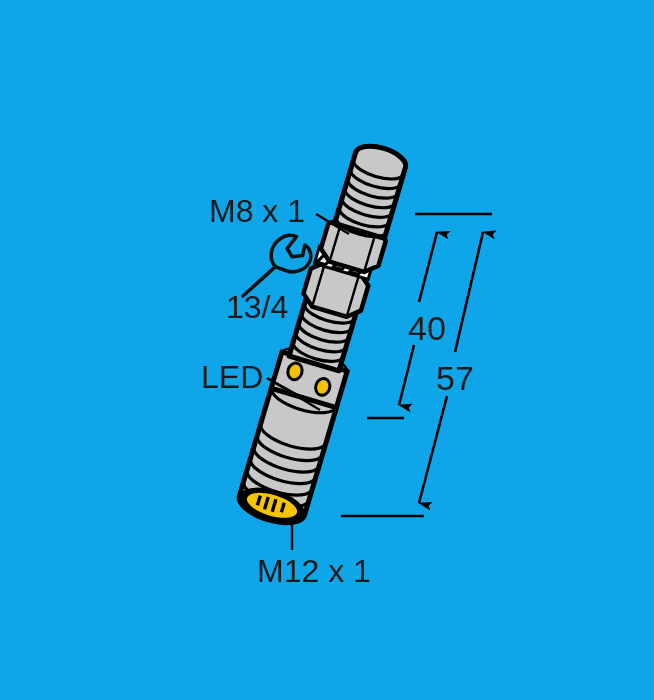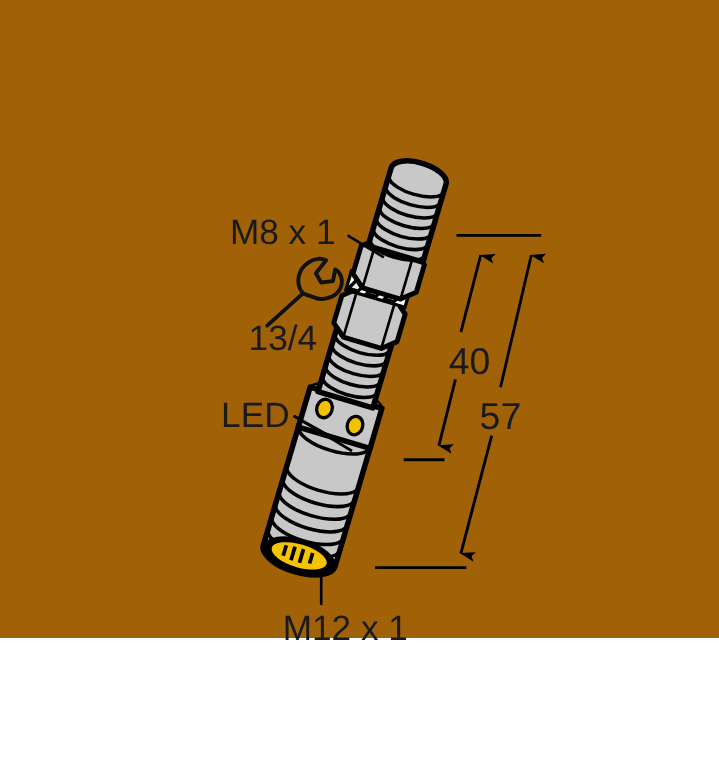--- a/index.html
+++ b/index.html
@@ -9,22 +9,22 @@
   }
   body {
     width: 654px;
     height: 700px;
     font-family: "Liberation Sans", sans-serif;
     overflow: hidden;
   }
   #drawing-root {
     position: relative;
     width: 654px;
-    height: 580px;
-    background: #a16207;
+    height: 700px;
+    background: #0ea5e9;
   }
   svg.figure {
     display: block;
     width: 654px;
     height: 700px;
   }
   .dim-text {
     font-family: "Liberation Sans", sans-serif;
     font-size: 34px;
     fill: #1a1a1a;

